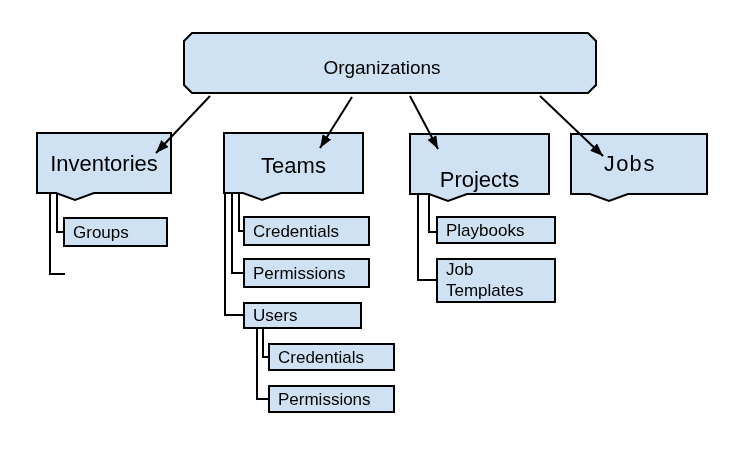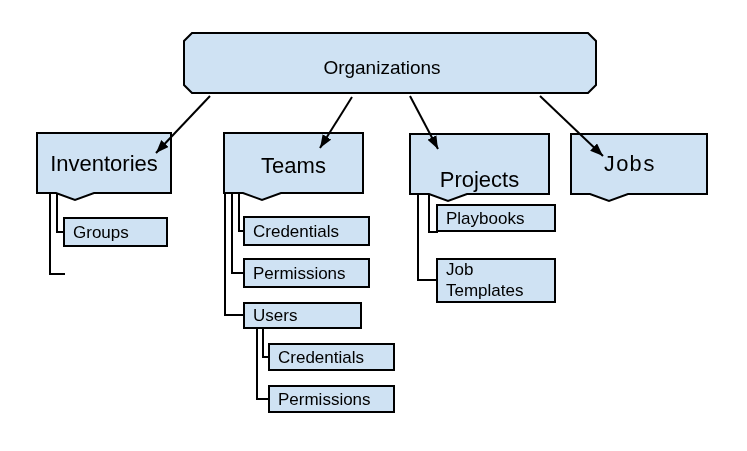--- a/index.html
+++ b/index.html
@@ -116,21 +116,21 @@
   <div class="box" style="left:243px;top:302px;width:119px;height:27px;">
     <span class="t">Users</span>
   </div>
   <div class="box" style="left:268px;top:343px;width:127px;height:28px;">
     <span class="t">Credentials</span>
   </div>
   <div class="box" style="left:268px;top:385px;width:127px;height:28px;">
     <span class="t">Permissions</span>
   </div>
 
-  <div class="box" style="left:436px;top:204px;width:120px;height:28px;">
+  <div class="box" style="left:436px;top:216px;width:120px;height:28px;">
     <span class="t">Playbooks</span>
   </div>
   <div class="box" style="left:436px;top:258px;width:120px;height:45px;align-items:flex-end;">
     <span class="t t-wrap">Job Templates</span>
   </div>
 
   <svg class="layer arrows" width="747" height="451">
     <defs>
       <marker id="ah" markerUnits="userSpaceOnUse" markerWidth="16" markerHeight="12" refX="13" refY="5" orient="auto">
         <path class="arrowhead-path" d="M0,0 L13,5 L0,10 Z"></path>

